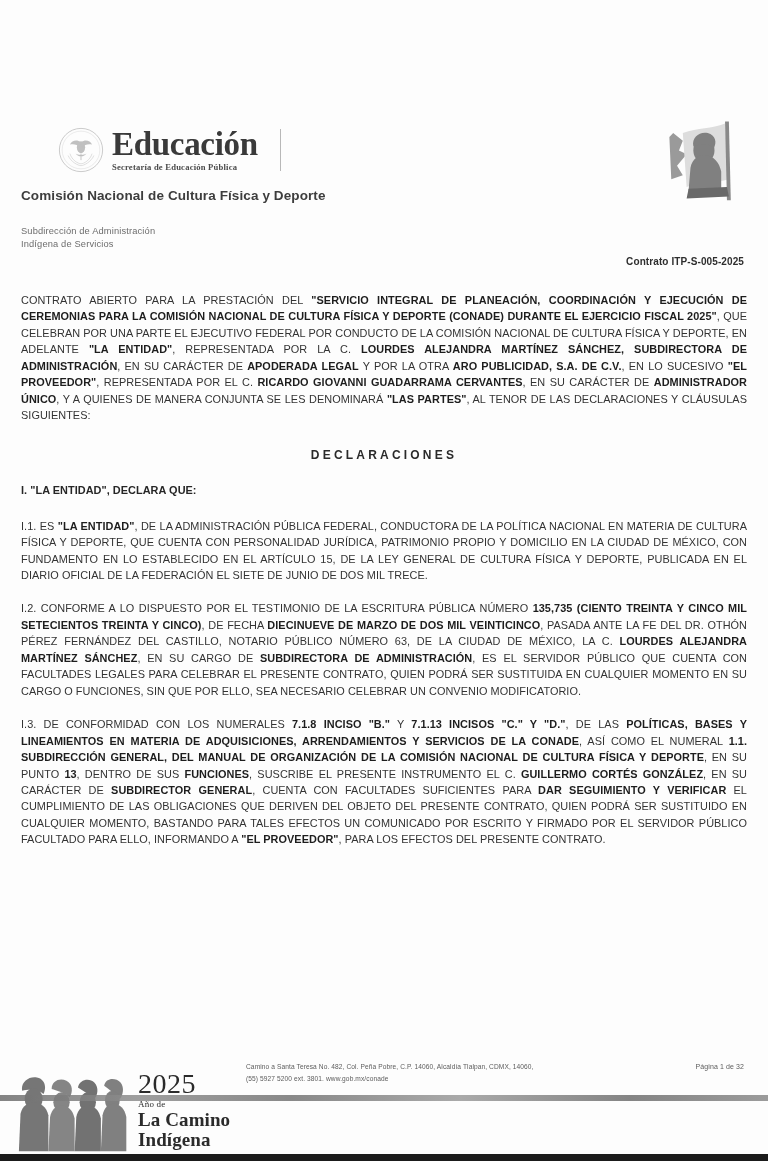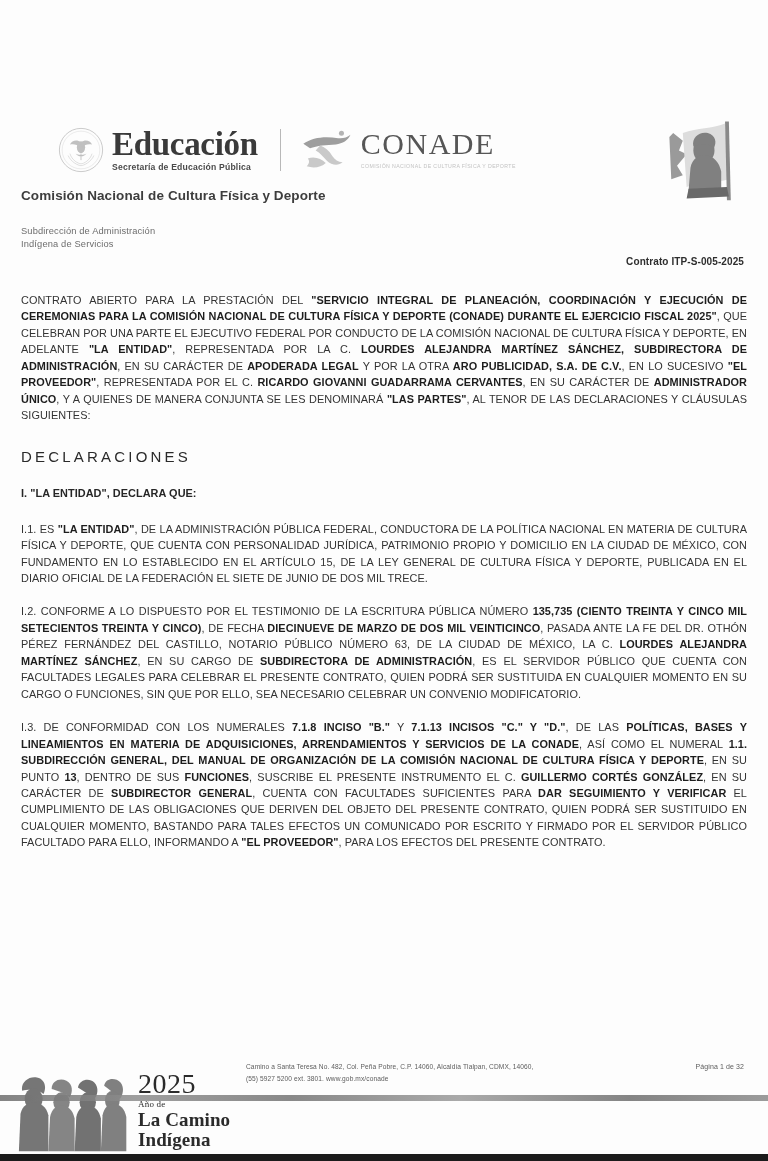--- a/index.html
+++ b/index.html
@@ -47,21 +47,21 @@
   }
   .educacion-title {
     font-family: "Liberation Serif", serif;
     font-size: 33px;
     font-weight: bold;
     color: #3a3a3a;
     letter-spacing: -0.3px;
     line-height: 1.02;
   }
   .educacion-sub {
-    font-family: Liberation Sans, sans-serif;
+    font-family: Liberation Serif, serif;
     font-size: 8.6px;
     font-weight: bold;
     color: #4a4a4a;
     letter-spacing: .2px;
     margin-top: 1px;
   }
   .divider-vert {
     width: 1px;
     height: 42px;
     background: #b8b8b8;
@@ -140,22 +140,23 @@
   .para {
     font-size: 10.9px;
     line-height: 1.51;
     color: #333333;
     text-align: justify;
     letter-spacing: .05px;
     margin: 0 0 13px 0;
   }
   .para b { font-weight: bold; color: #1d1d1d; }
   .section-heading {
-    font-size: 15px;
-    font-weight: normal;
+    text-align: center;
+    font-size: 12px;
+    font-weight: bold;
     color: #2a2a2a;
     letter-spacing: 3.2px;
     margin: 24px 0 22px 0;
   }
   .declara-line {
     font-size: 10.9px;
     font-weight: bold;
     color: #262626;
     margin: 0 0 22px 0;
     letter-spacing: .05px;
@@ -267,36 +268,20 @@
         </g>
       </svg>
 
       <div class="educacion-block">
         <div class="educacion-title">Educación</div>
         <div class="educacion-sub">Secretaría de Educación Pública</div>
       </div>
 
       <div class="divider-vert"></div>
 
-      <div class="conade-block">
-        <svg class="conade-mark" viewBox="0 0 100 82">
-          <g fill="#9e9e9e">
-            <path d="M6 30 C22 18 46 16 68 20 C76 21 84 19 90 14 C86 24 76 30 64 31 C48 32 30 33 18 38 Z"></path>
-            <circle cx="74" cy="11" r="4.5" fill="#b3b3b3"></circle>
-          </g>
-          <g fill="#c9c9c9">
-            <path d="M36 33 C44 36 52 42 58 52 C62 58 68 62 76 63 C68 70 56 68 48 60 C42 54 36 46 28 42 Z"></path>
-            <path d="M14 56 C26 52 38 56 46 64 C38 72 24 74 12 70 C16 66 18 61 14 56 Z"></path>
-          </g>
-        </svg>
-        <div class="conade-text">
-          <div class="conade-word">CONADE</div>
-          <div class="conade-tag">COMISIÓN NACIONAL DE CULTURA FÍSICA Y DEPORTE</div>
-        </div>
-      </div>
     </div>
 
     <svg class="flag-illustration" viewBox="0 0 100 100">
       <path d="M16 26 L20 22 L30 30 L26 40 L34 44 L24 56 L30 66 L18 70 Z" fill="#8d8d8d"></path>
       <path d="M30 22 C46 16 60 18 74 12 L78 70 C64 74 48 72 34 78 Z" fill="#d9d9d9"></path>
       <path d="M74 10 L78 10 L80 92 L76 92 Z" fill="#7a7a7a"></path>
       <g fill="#6f6f6f">
         <ellipse cx="52" cy="40" rx="11" ry="13"></ellipse>
         <path d="M41 36 C39 26 48 20 56 22 C64 24 66 32 62 38 C58 32 48 32 41 36 Z"></path>
         <path d="M38 58 C40 48 48 44 54 45 C62 46 68 52 70 62 L70 80 L36 82 Z"></path>

